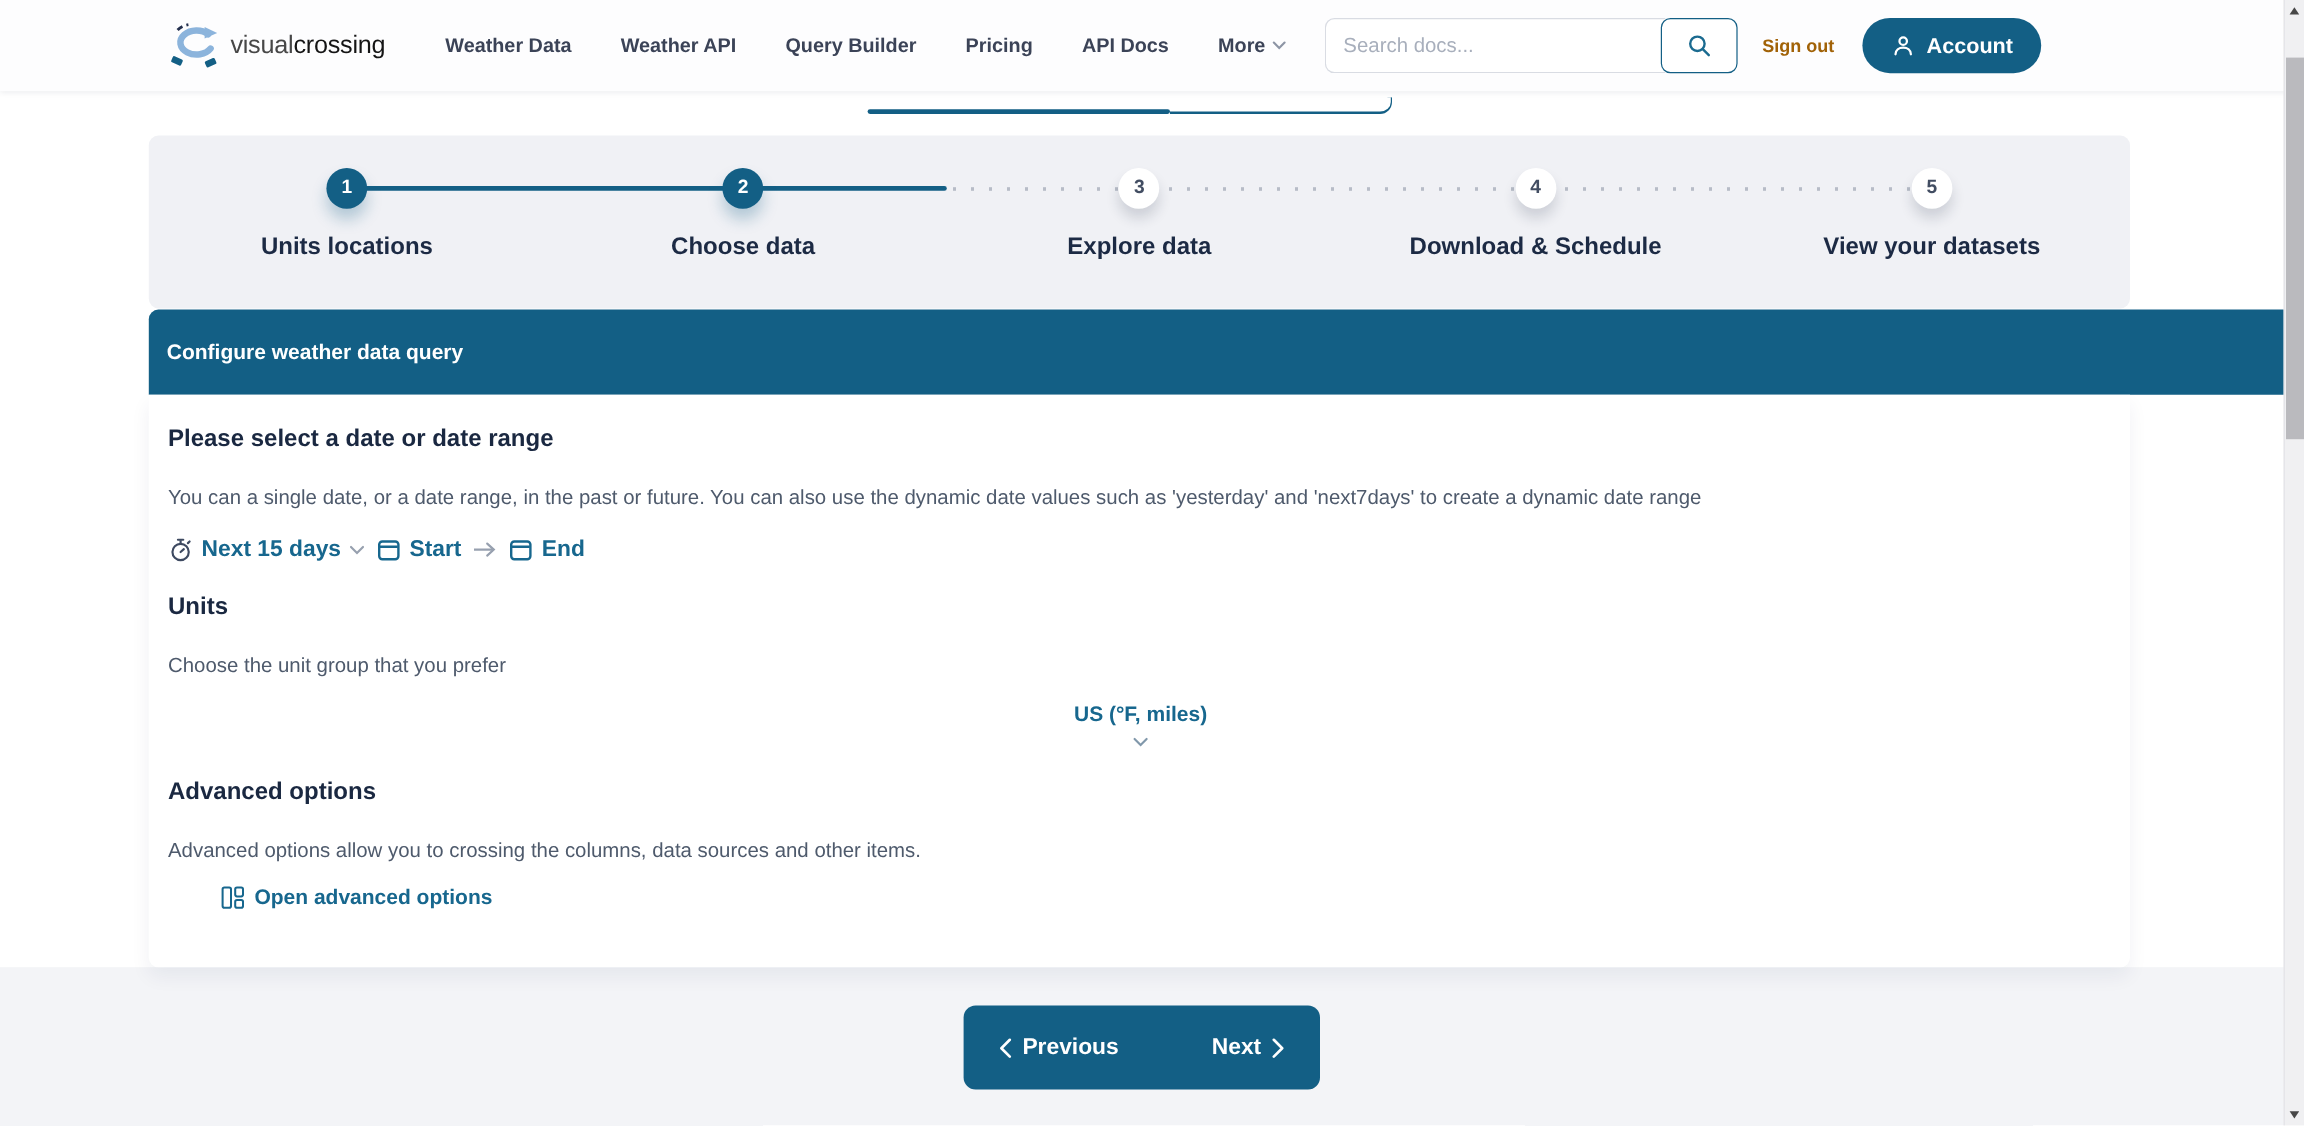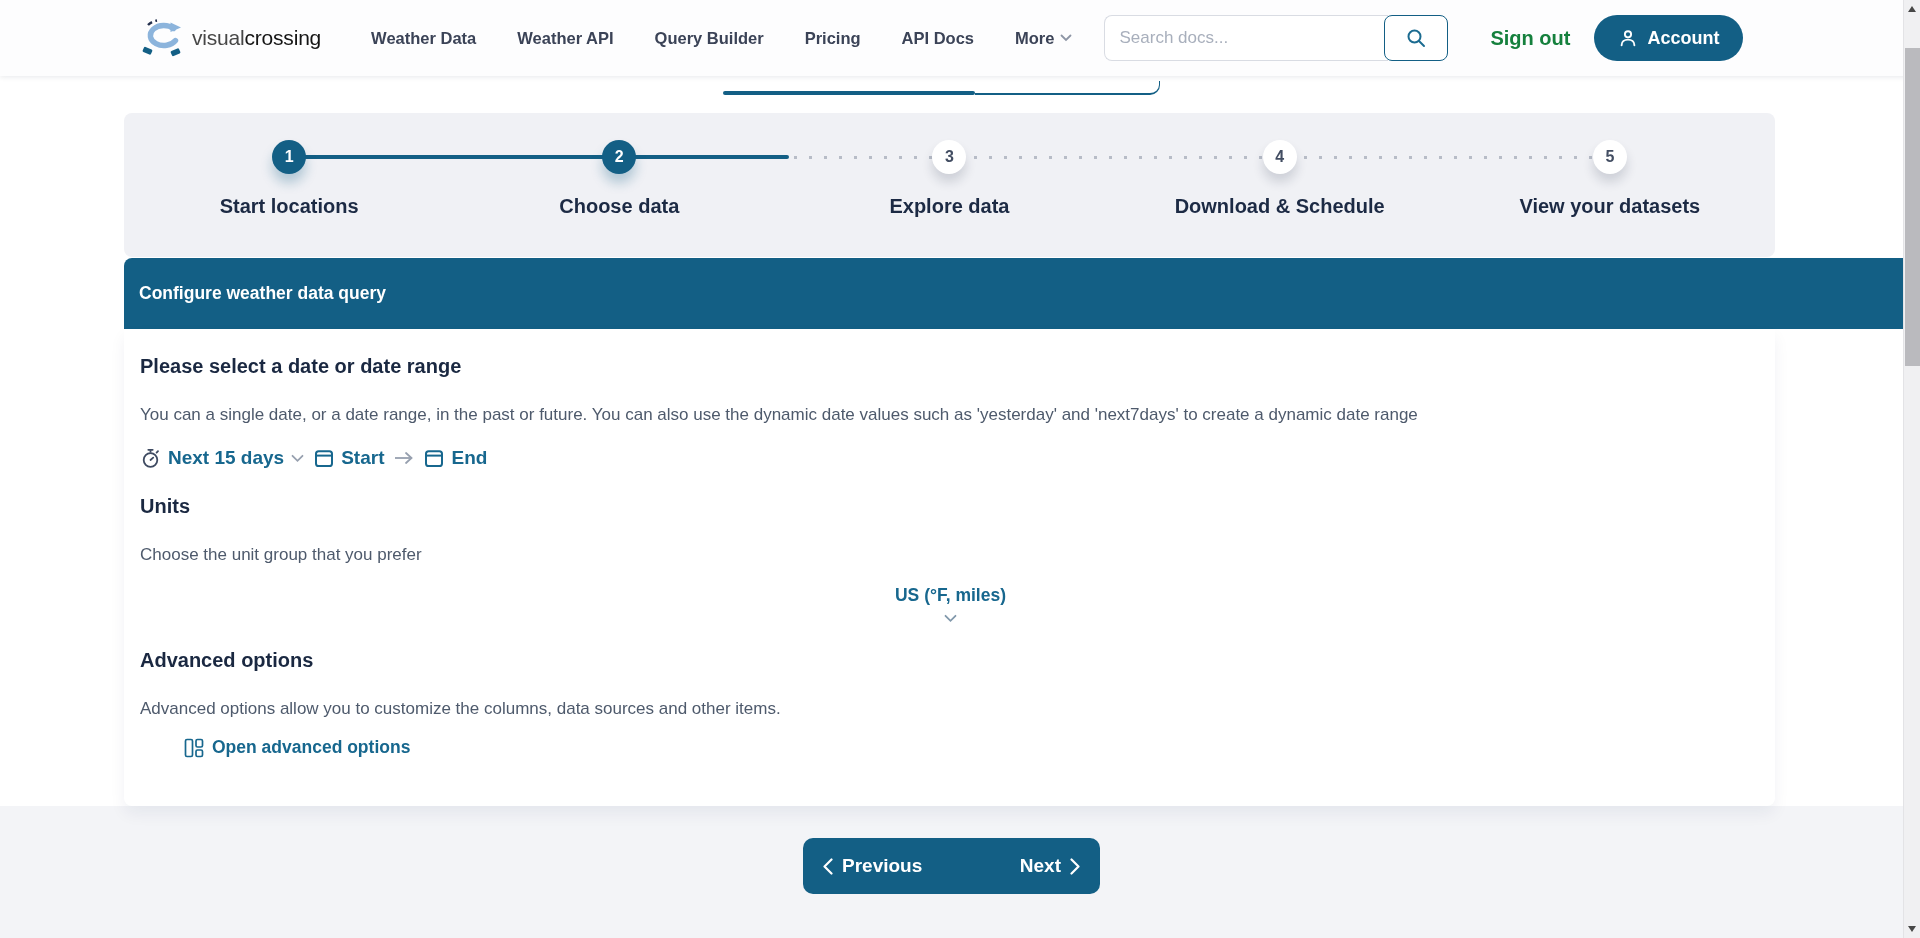--- a/index.html
+++ b/index.html
@@ -32,21 +32,21 @@
     width:284px; height:46px; border:1px solid #d9dce3; border-right:none;
     border-radius:8px 0 0 8px; padding:0 14px; font-size:17px;
     font-family:"Liberation Sans", sans-serif; color:#33405a; outline:none; background:#fff;
   }
   .search-input::placeholder { color:#a8afbc; }
   .search-btn {
     width:64px; height:46px; background:#fff; border:1.5px solid #135f85;
     border-radius:8px; margin-left:-4px; cursor:pointer;
     display:flex; align-items:center; justify-content:center;
   }
-  .signout { margin-left:42px; font-size:20px; font-weight:700; color:#15803d; cursor:pointer; white-space:nowrap; }
+  .signout { margin-left:20px; font-size:15px; font-weight:700; color:#a16207; cursor:pointer; white-space:nowrap; }
   .account-btn {
     margin-left:24px; height:46px; padding:0 24px; border:none; border-radius:23px;
     background:#135f85; color:#fff; font-size:18px; font-weight:700;
     font-family:"Liberation Sans", sans-serif;
     display:flex; align-items:center; gap:9px; cursor:pointer; white-space:nowrap;
   }
 
   
   .tab-remnant { position:absolute; left:723px; top:76px; width:437px; height:19px; z-index:5; }
   .tab-underline {
@@ -106,23 +106,23 @@
   .units-value .chip-label { font-size:17.5px; }
   .adv-link { margin-top:18px; display:flex; align-items:center; gap:8px; cursor:pointer;padding-left:44px; }
   .adv-link .chip-label { font-size:17.5px; }
 
   
   .footer {
     position:absolute; left:0; top:806px; width:1920px; height:132px;
     background:#f3f4f7; z-index:1;
   }
   .pager {
-    position:absolute; left:803px; top:32px; width:297px; height:56px;
+    position:absolute; left:803px; top:32px; width:297px; height:70px;
     background:#135f85; border-radius:10px; display:flex; align-items:center;
-    justify-content:space-between; padding:0 20px;
+    justify-content:space-between; padding:0 30px;
   }
   .pager-btn {
     background:none; border:none; color:#fff; font-size:19px; font-weight:700;
     font-family:"Liberation Sans", sans-serif; cursor:pointer;
     display:flex; align-items:center; gap:9px;
   }
 
   
   .scrollbar {
     position:absolute; right:0; top:0; width:17px; height:938px;
@@ -198,21 +198,21 @@
   <span class="tab-outline"></span>
 </div>
 
 <div class="stepper">
   <div class="step-row">
     <div class="conn-solid"></div>
     <div class="conn-dotted"></div>
     <div class="steps">
       <div class="step">
         <div class="step-circle done">1</div>
-        <div class="step-label">Start locations</div>
+        <div class="step-label">Units locations</div>
       </div>
       <div class="step">
         <div class="step-circle done">2</div>
         <div class="step-label">Choose data</div>
       </div>
       <div class="step">
         <div class="step-circle todo">3</div>
         <div class="step-label">Explore data</div>
       </div>
       <div class="step">
@@ -289,21 +289,21 @@
   <div class="units-value">
     <span class="chip-label">US (°F, miles)</span>
     <span>
       <svg width="13" height="9" viewBox="0 0 13 9">
           <polyline points="1.5,1.8 6.5,6.8 11.5,1.8" fill="none" stroke="#8198ab" stroke-width="1.8" stroke-linecap="round"></polyline>
         </svg>
     </span>
   </div>
 
   <div class="sec-title mt26">Advanced options</div>
-  <div class="sec-desc">Advanced options allow you to customize the columns, data sources and other items.</div>
+  <div class="sec-desc">Advanced options allow you to crossing the columns, data sources and other items.</div>
 
   <div class="adv-link">
     <span>
       <svg width="20" height="20" viewBox="0 0 20 20" fill="none">
         <rect x="1.5" y="1.5" width="7" height="17" rx="1.5" stroke="#17678e" stroke-width="1.7"></rect>
         <rect x="12" y="1.5" width="6.5" height="7.5" rx="1.5" stroke="#17678e" stroke-width="1.7"></rect>
         <rect x="12" y="12" width="6.5" height="6.5" rx="1.5" stroke="#17678e" stroke-width="1.7"></rect>
       </svg>
     </span>
     <span class="chip-label">Open advanced options</span>

